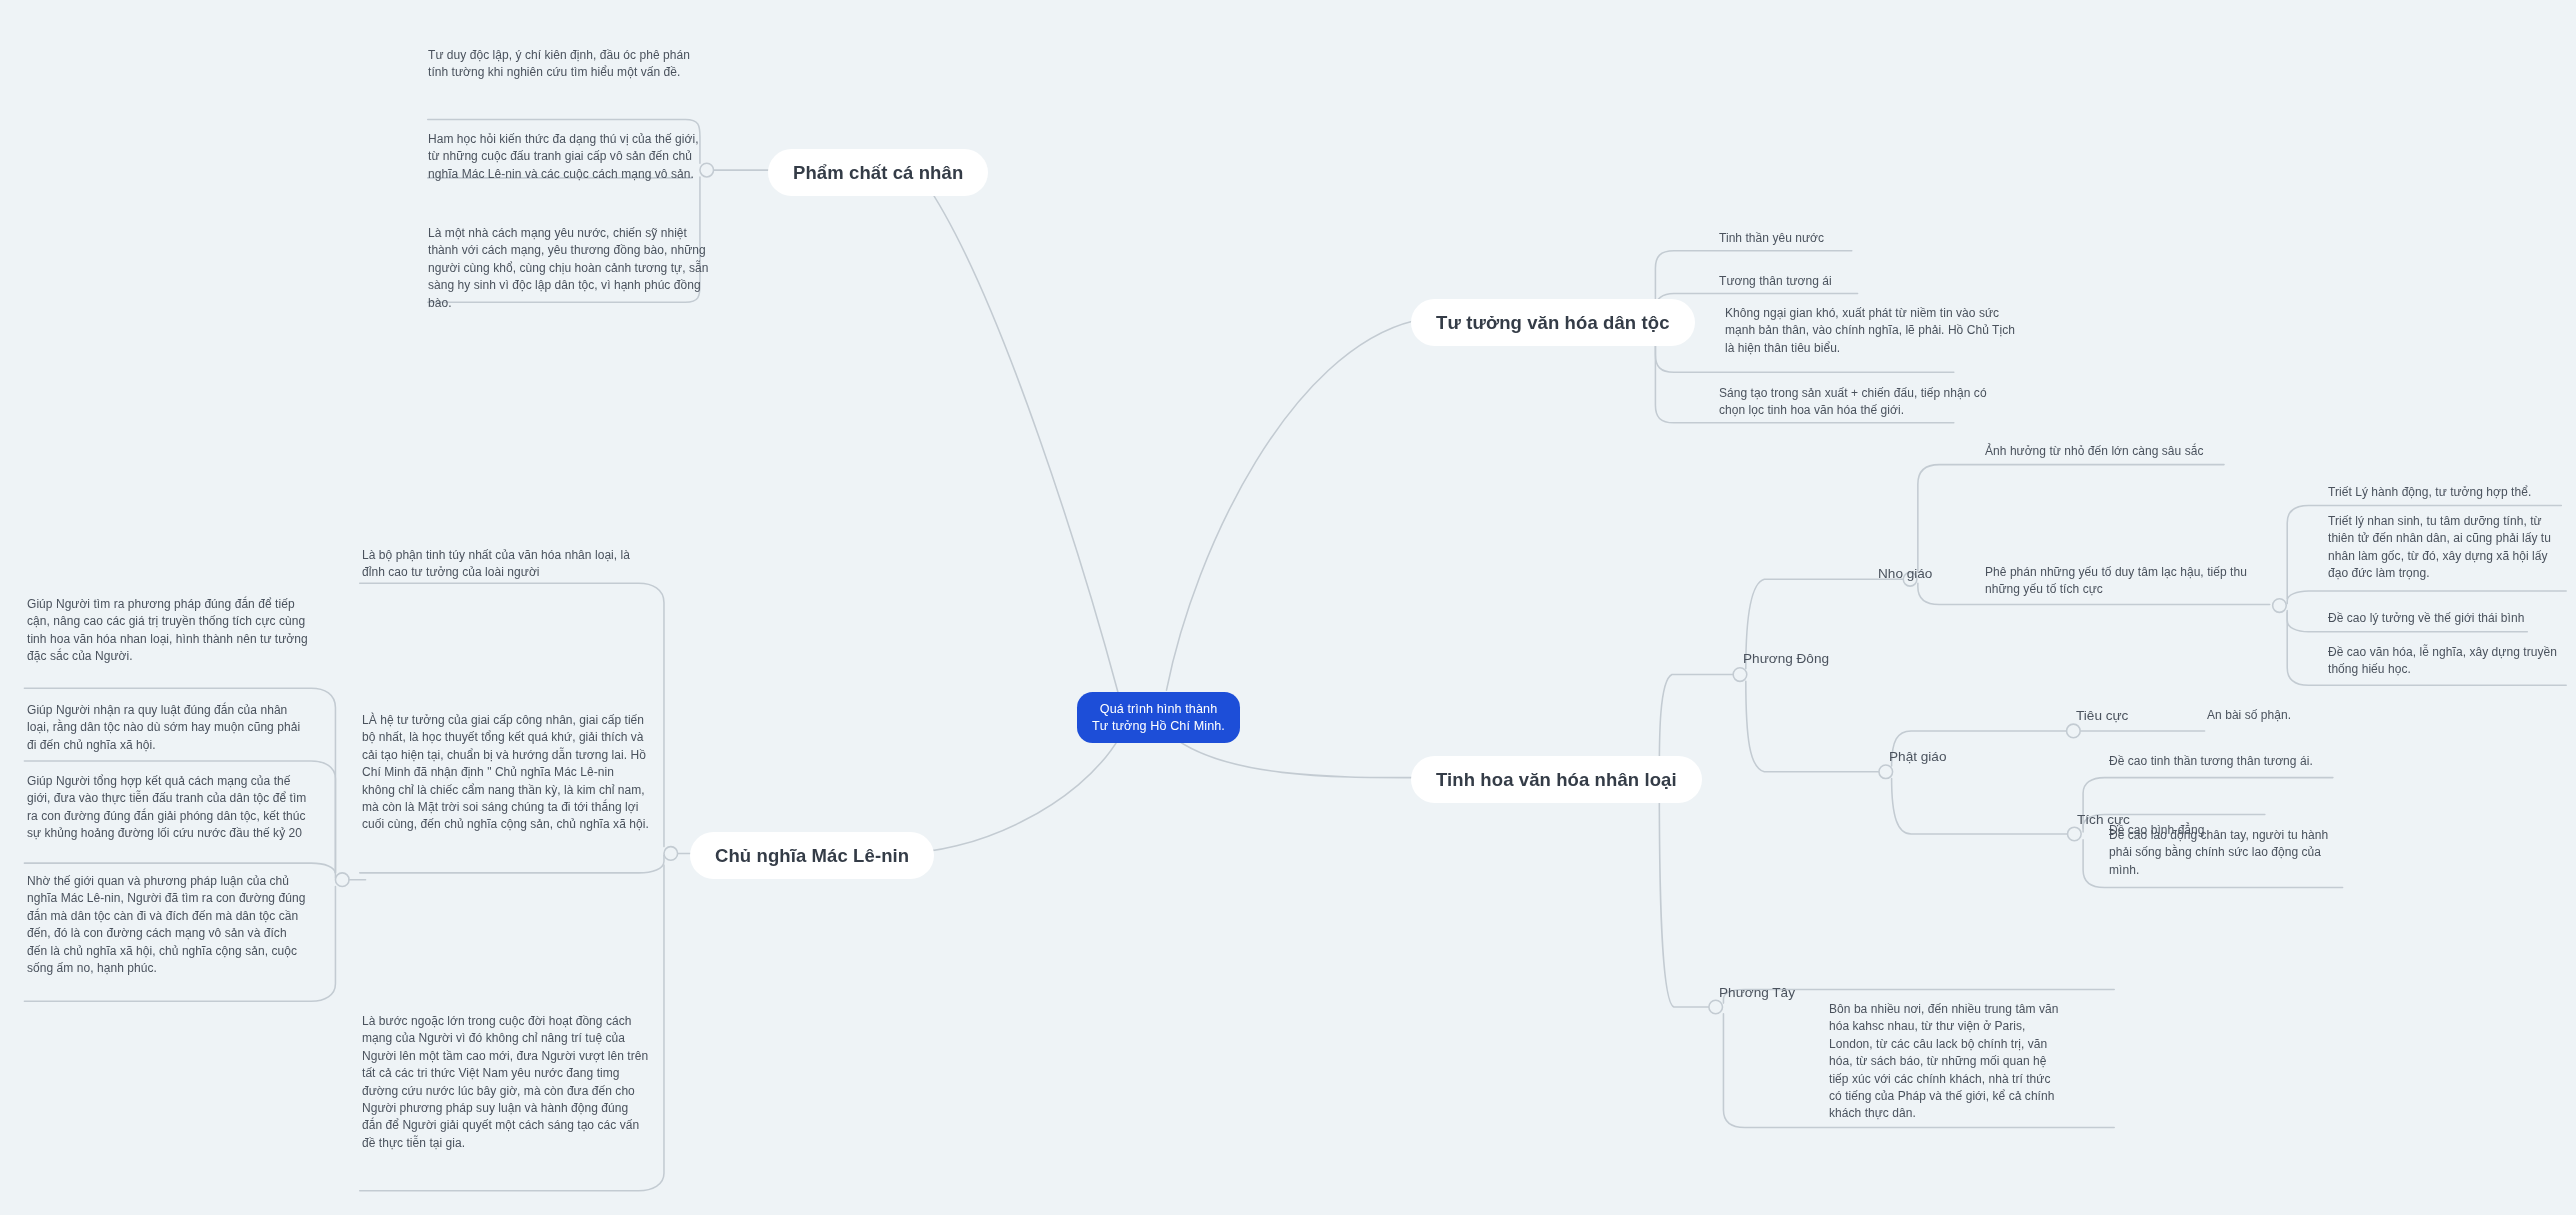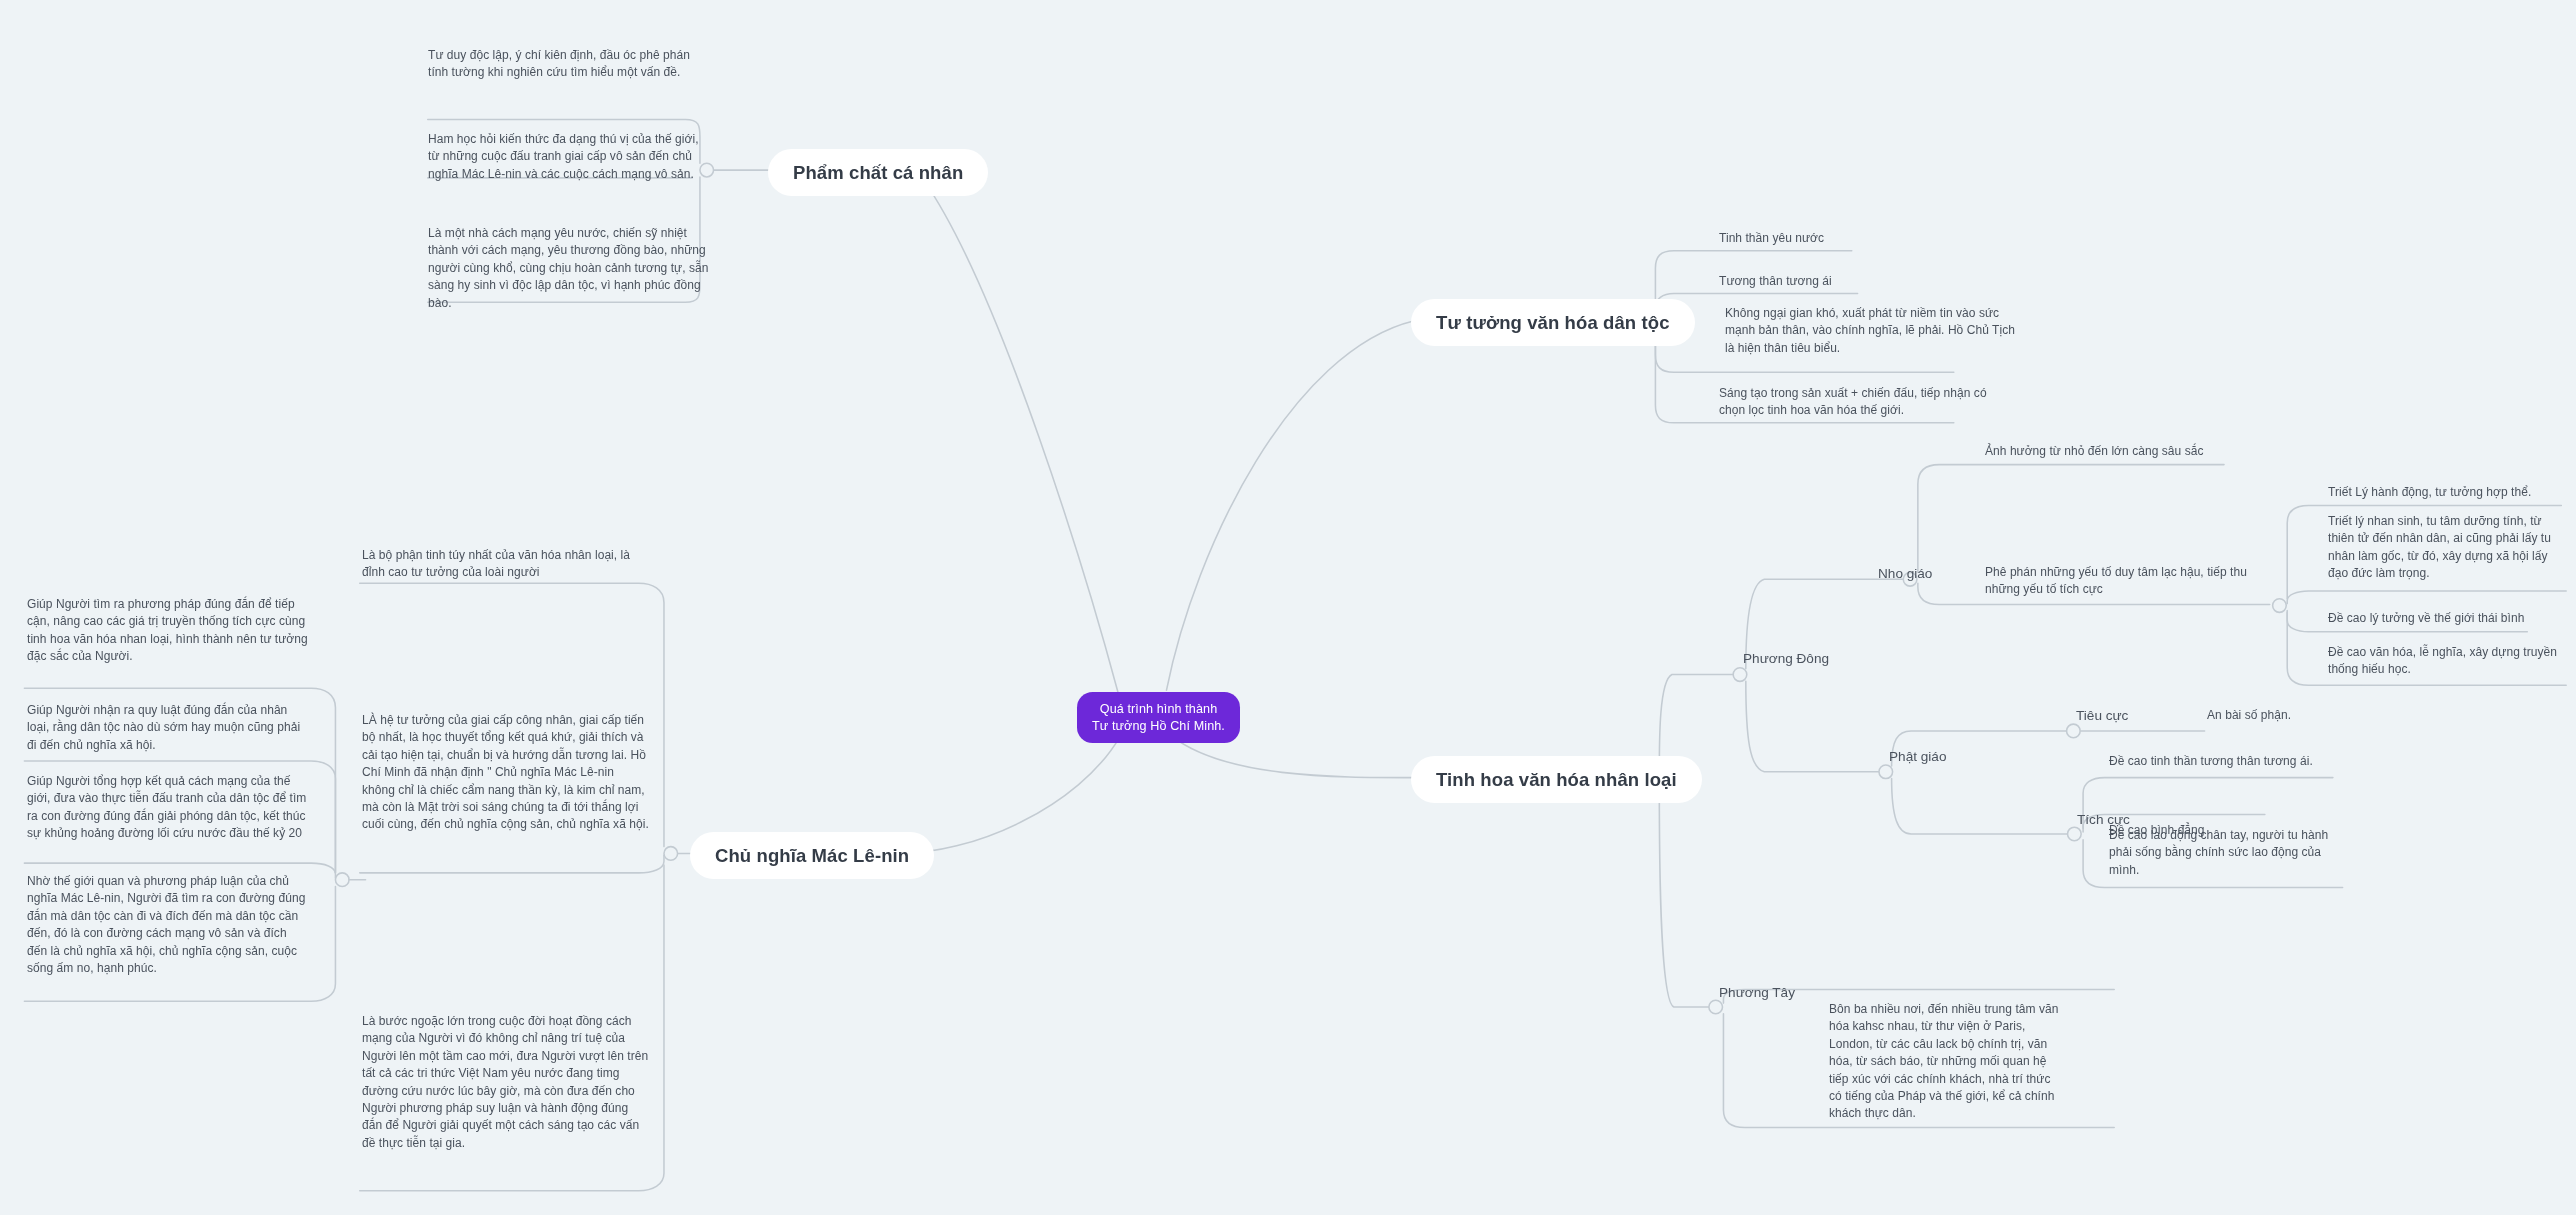--- a/index.html
+++ b/index.html
@@ -20,21 +20,21 @@
     position: absolute;
     top: 0; left: 0;
     width: 2576px; height: 1215px;
     pointer-events: none;
   }
   .node {
     position: absolute;
   }
   
   .root-pill {
-    background: #6d28d9;
+    background: #1d4ed8;
     color: #ffffff;
     border-radius: 15.6px;
     padding: 8.7px 13.6px;
     font-size: 12.6px;
     line-height: 1.35;
     text-align: center;
     letter-spacing: 0.1px;
   }
   
   .branch-pill {

